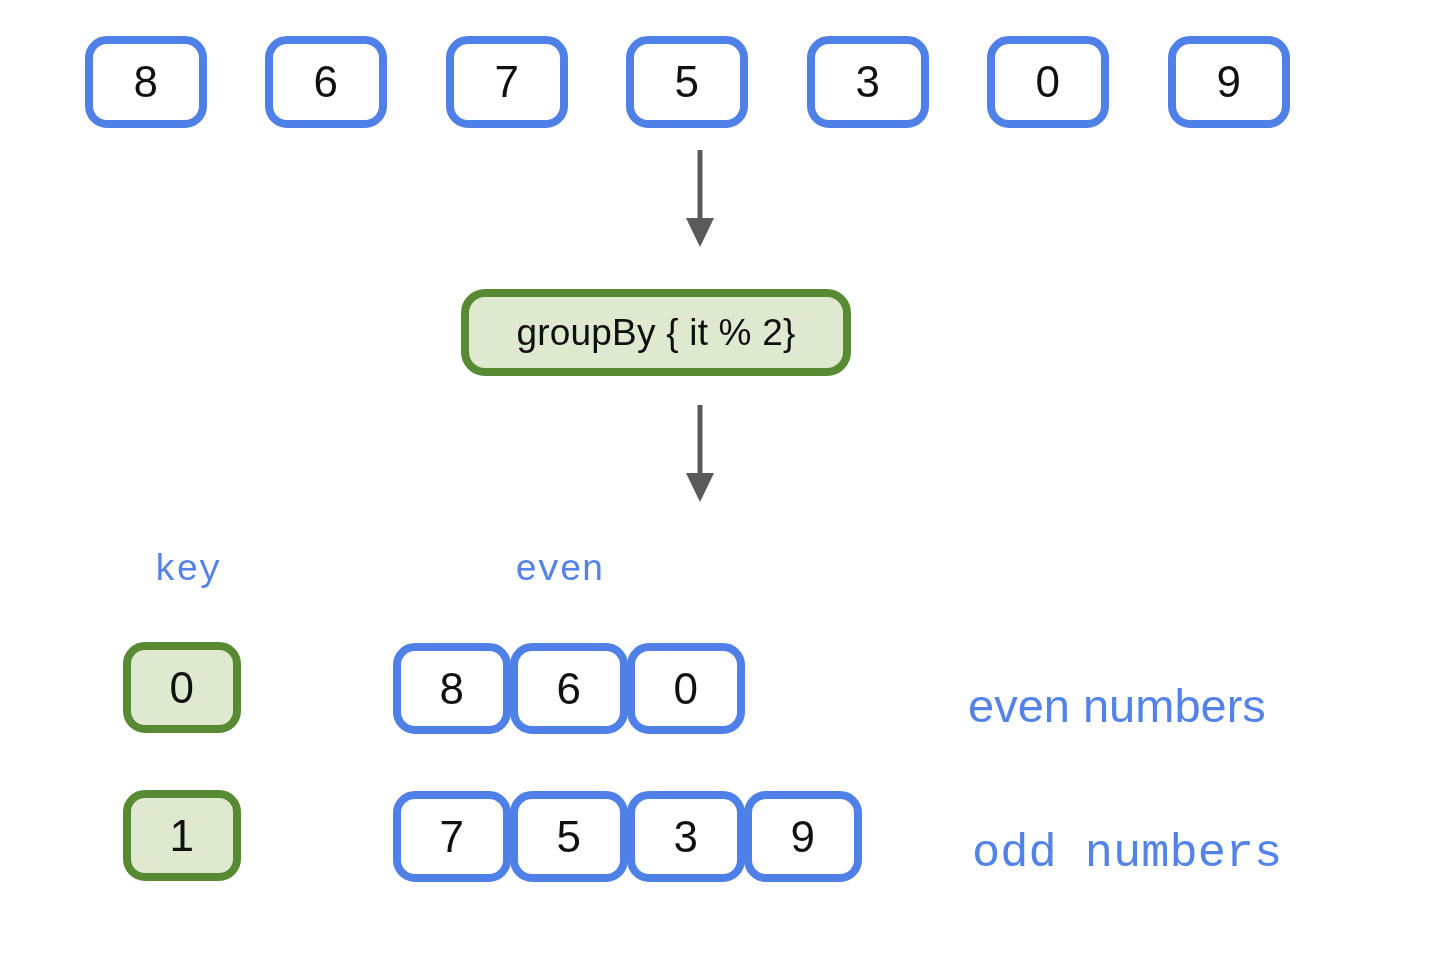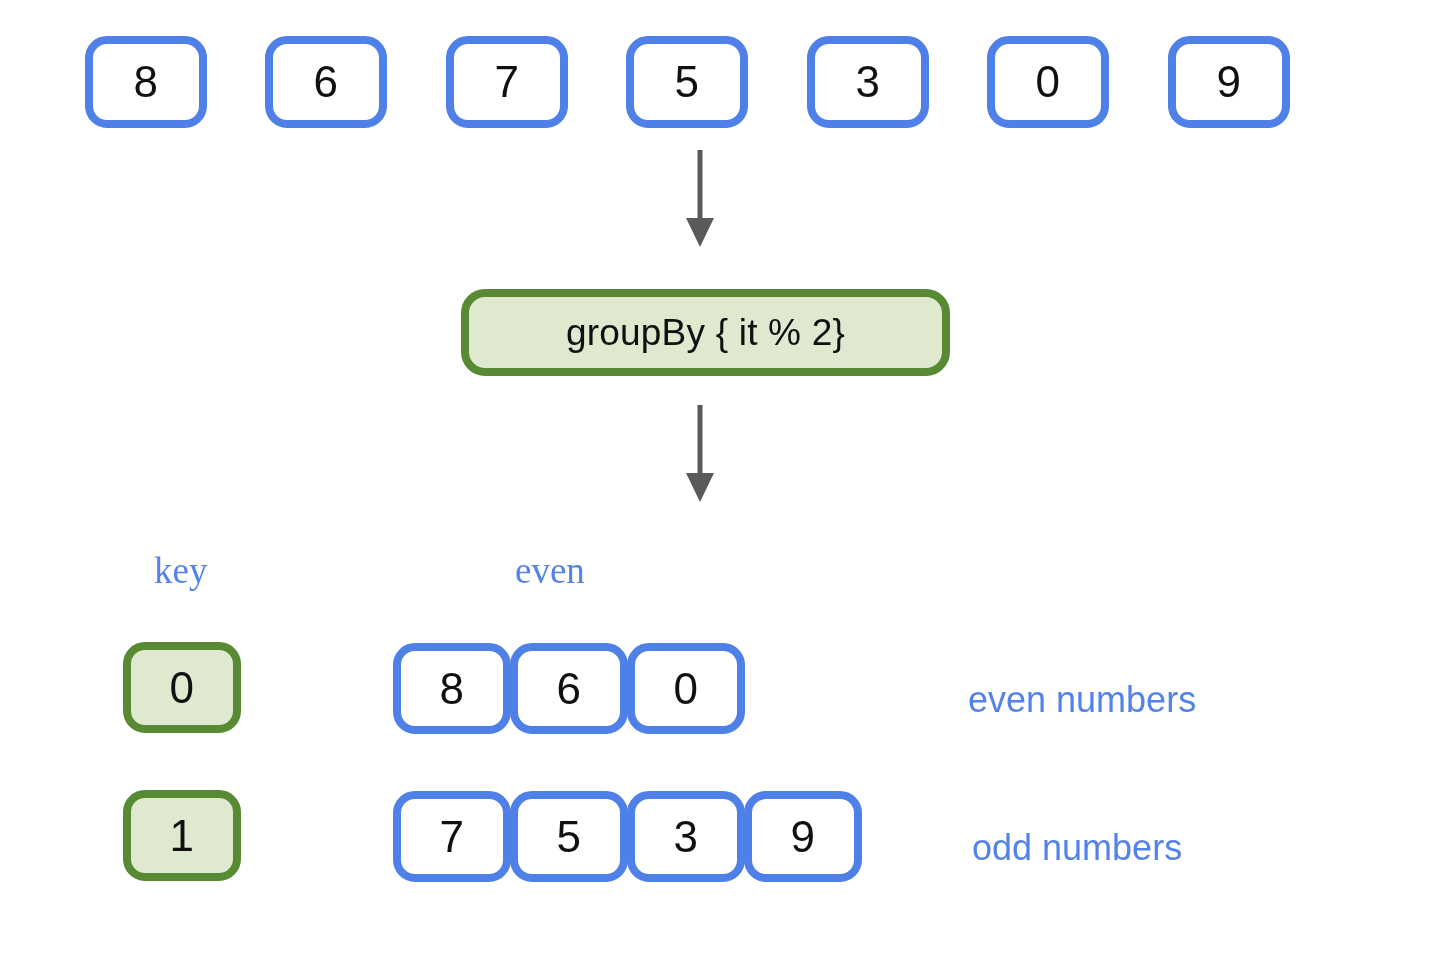--- a/index.html
+++ b/index.html
@@ -65,58 +65,58 @@
   .value-cell {
     width: 118px;
     height: 91px;
   }
 
   
   #op-box {
     position: absolute;
     left: 461px;
     top: 289px;
-    width: 489px;
+    width: 390px;
     height: 87px;
     box-sizing: border-box;
     border: 8px solid #588a33;
     background: #dee9d0;
     border-radius: 24px;
     display: flex;
     align-items: center;
     justify-content: center;
     font-size: 37px;
     color: #101010;
     font-family: "Liberation Sans", sans-serif;
     letter-spacing: 0.2px;
   }
 
   
   .label-blue {
     position: absolute;
     color: #5383e8;
     font-size: 37px;
-    font-family: Liberation Serif, serif;
+    font-family: Liberation Mono, monospace;
     white-space: nowrap;
     line-height: 1;
   }
 
   #label-key   { left: 154px; top: 552px; }
   #label-value { left: 515px; top: 552px; }
 
   .row-note {
     position: absolute;
     color: #5383e8;
-    font-size: 36px;
+    font-size: 47px;
     font-family: "Liberation Sans", sans-serif;
     white-space: nowrap;
     line-height: 1;
   }
   #note-even { left: 968px; top: 682px; }
-  #note-odd  { left: 972px; top: 830px; }
+  #note-odd  { left: 972px; top: 830px; font-family: Liberation Mono, monospace; }
 
   
   .arrow-svg {
     position: absolute;
     overflow: visible;
   }
   #arrow-1 { left: 670px; top: 150px; }
   #arrow-2 { left: 670px; top: 405px; }
 </style>
 </head>

